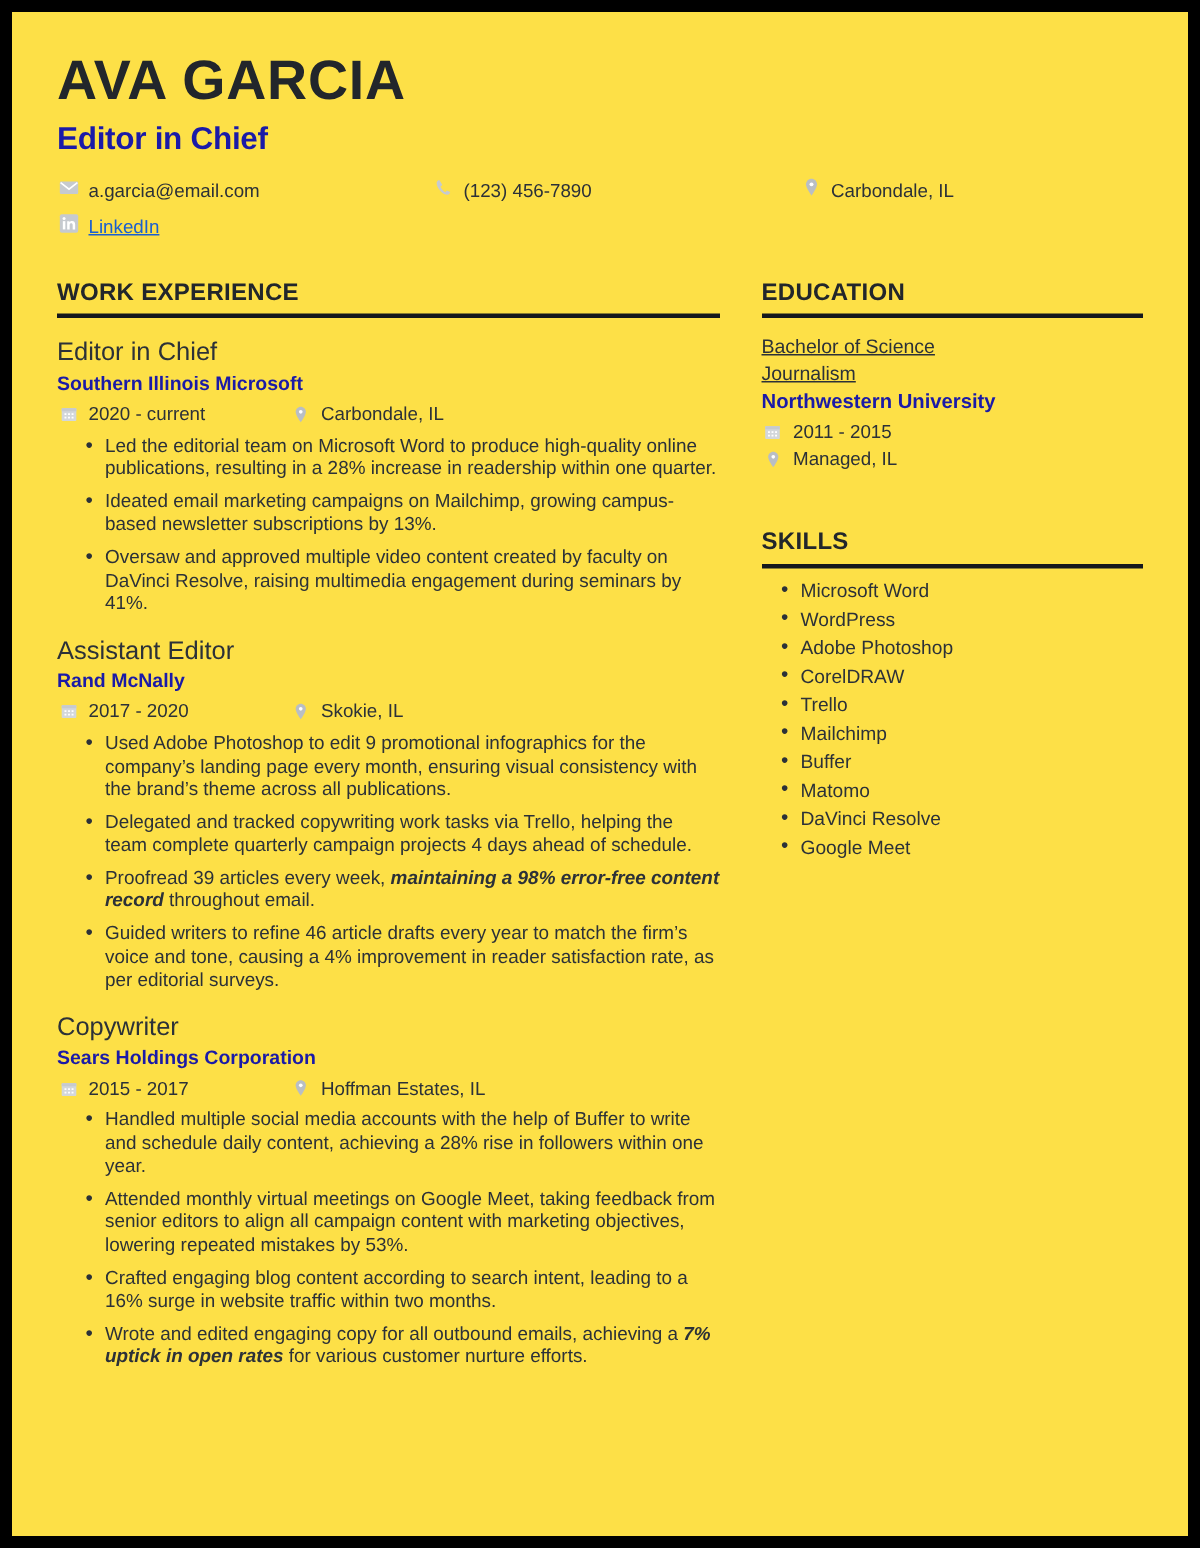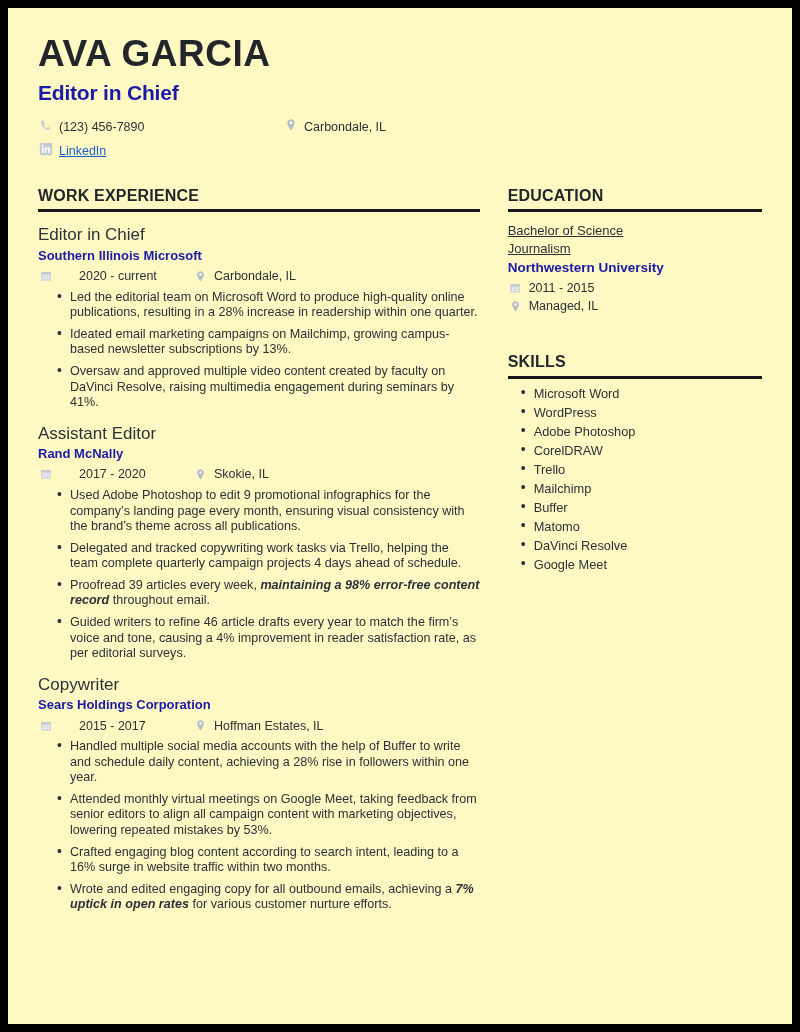--- a/index.html
+++ b/index.html
@@ -10,21 +10,21 @@
     background: #000000;
     font-family: "Liberation Sans", sans-serif;
   }
 
   .page {
     position: absolute;
     left: 8px;
     top: 8px;
     width: 784px;
     height: 1016px;
-    background: #fef9c3;
+    background: #fde047;
     overflow: hidden;
   }
 
   .inner {
     padding: 26px 30px 0 30px;
   }
 
   
   .name {
     font-size: 37px;
@@ -117,21 +117,21 @@
     display: flex;
     align-items: center;
     margin-top: 4px;
   }
   .meta-item {
     display: flex;
     align-items: center;
     font-size: 12.5px;
     color: #2c3138;
   }
-  .meta-date { width: 155px; gap: 20px; }
+  .meta-date { width: 155px; }
 
   ul.bullets {
     margin: 3px 0 0 0;
     padding-left: 32px;
     list-style: none;
   }
   ul.bullets li {
     position: relative;
     font-size: 12.6px;
     color: #2c3138;
@@ -200,20 +200,29 @@
 
 <div class="page">
   <div class="inner">
 
     <div>
       <div class="name">AVA GARCIA</div>
       <div class="headline">Editor in Chief</div>
 
       <div class="contact-grid">
         <div class="contact-row">
+          <div class="contact-cell c1">
+            <span class="ico">
+              <svg width="14" height="14" viewBox="0 0 16 16">
+                <rect x="1" y="3.5" width="14" height="9.5" rx="1" fill="#c6cacf"></rect>
+                <path d="M1.6 4.3 L8 9.2 L14.4 4.3" stroke="#ffffff" stroke-width="1.3" fill="none"></path>
+              </svg>
+            </span>
+            <span>a.garcia@email.com</span>
+          </div>
           <div class="contact-cell c2">
             <span class="ico">
               <svg width="14" height="14" viewBox="0 0 16 16">
                 <path d="M4.4 2.2c-1 0-2 1.1-2 2.3 0 3.9 4.6 9 8.2 9 1.1 0 2.1-1 2.1-2l-2.5-1.3-1.3 1.4C7.4 10.7 5.6 8.7 5.3 7.3l1.4-1.3z" fill="#c6cacf"></path>
               </svg>
             </span>
             <span>(123) 456-7890</span>
           </div>
           <div class="contact-cell c3">
             <span class="ico">

